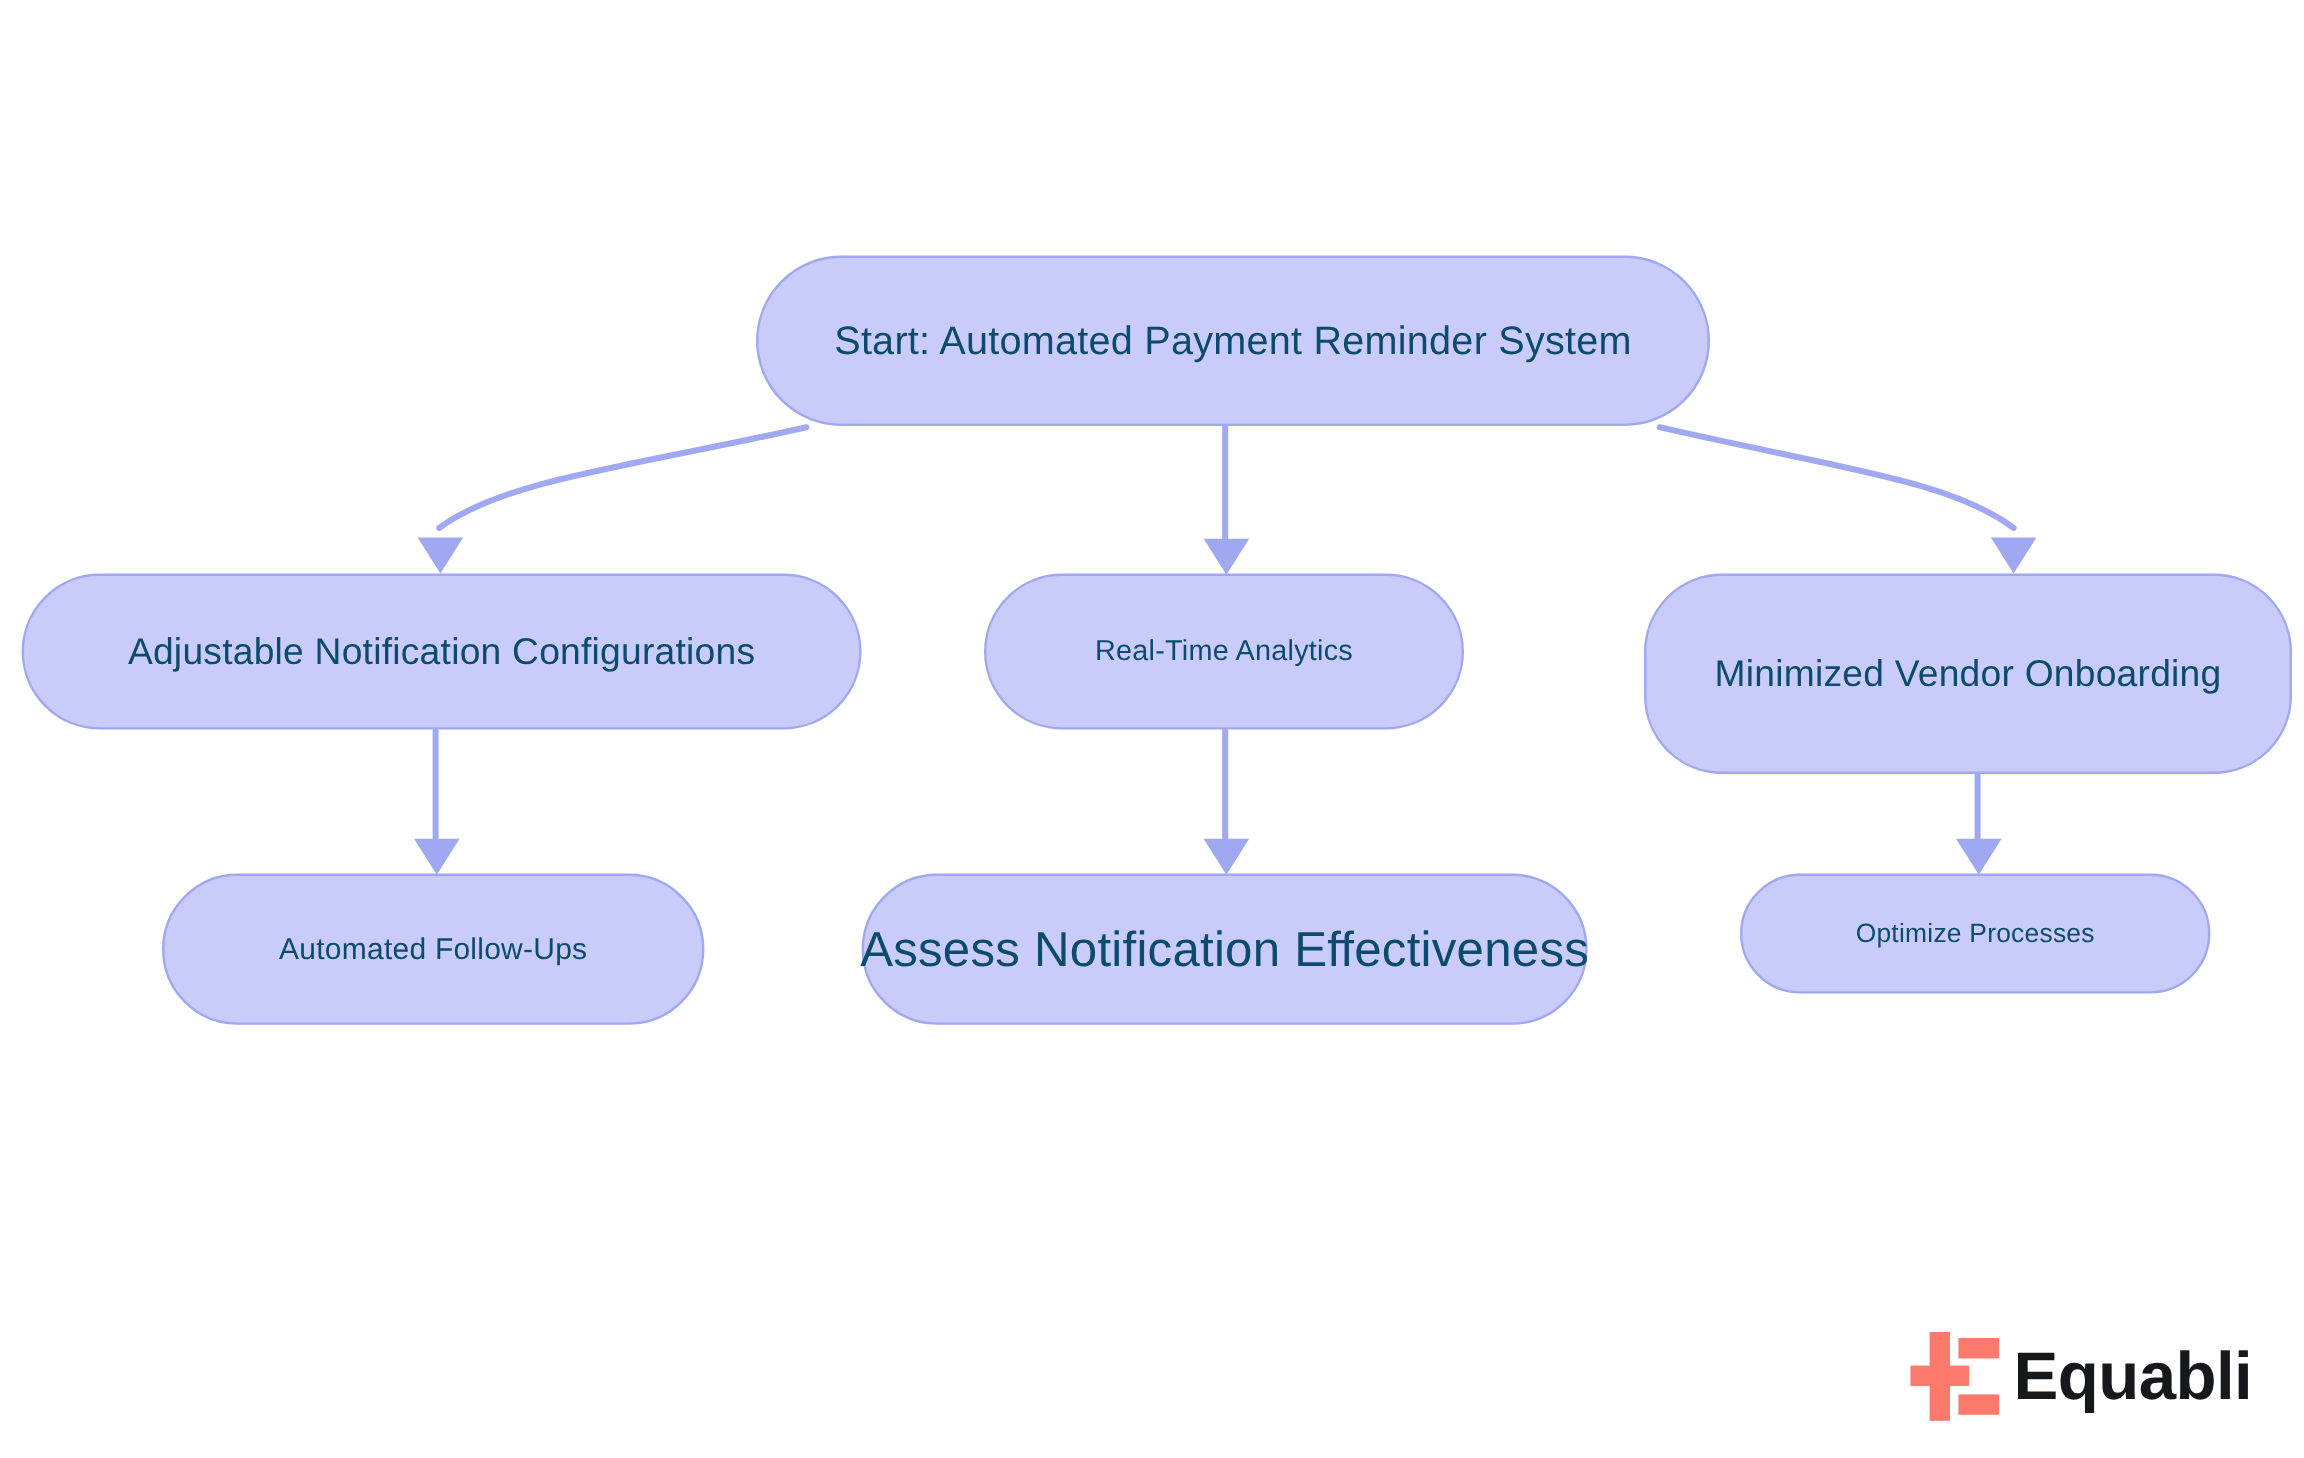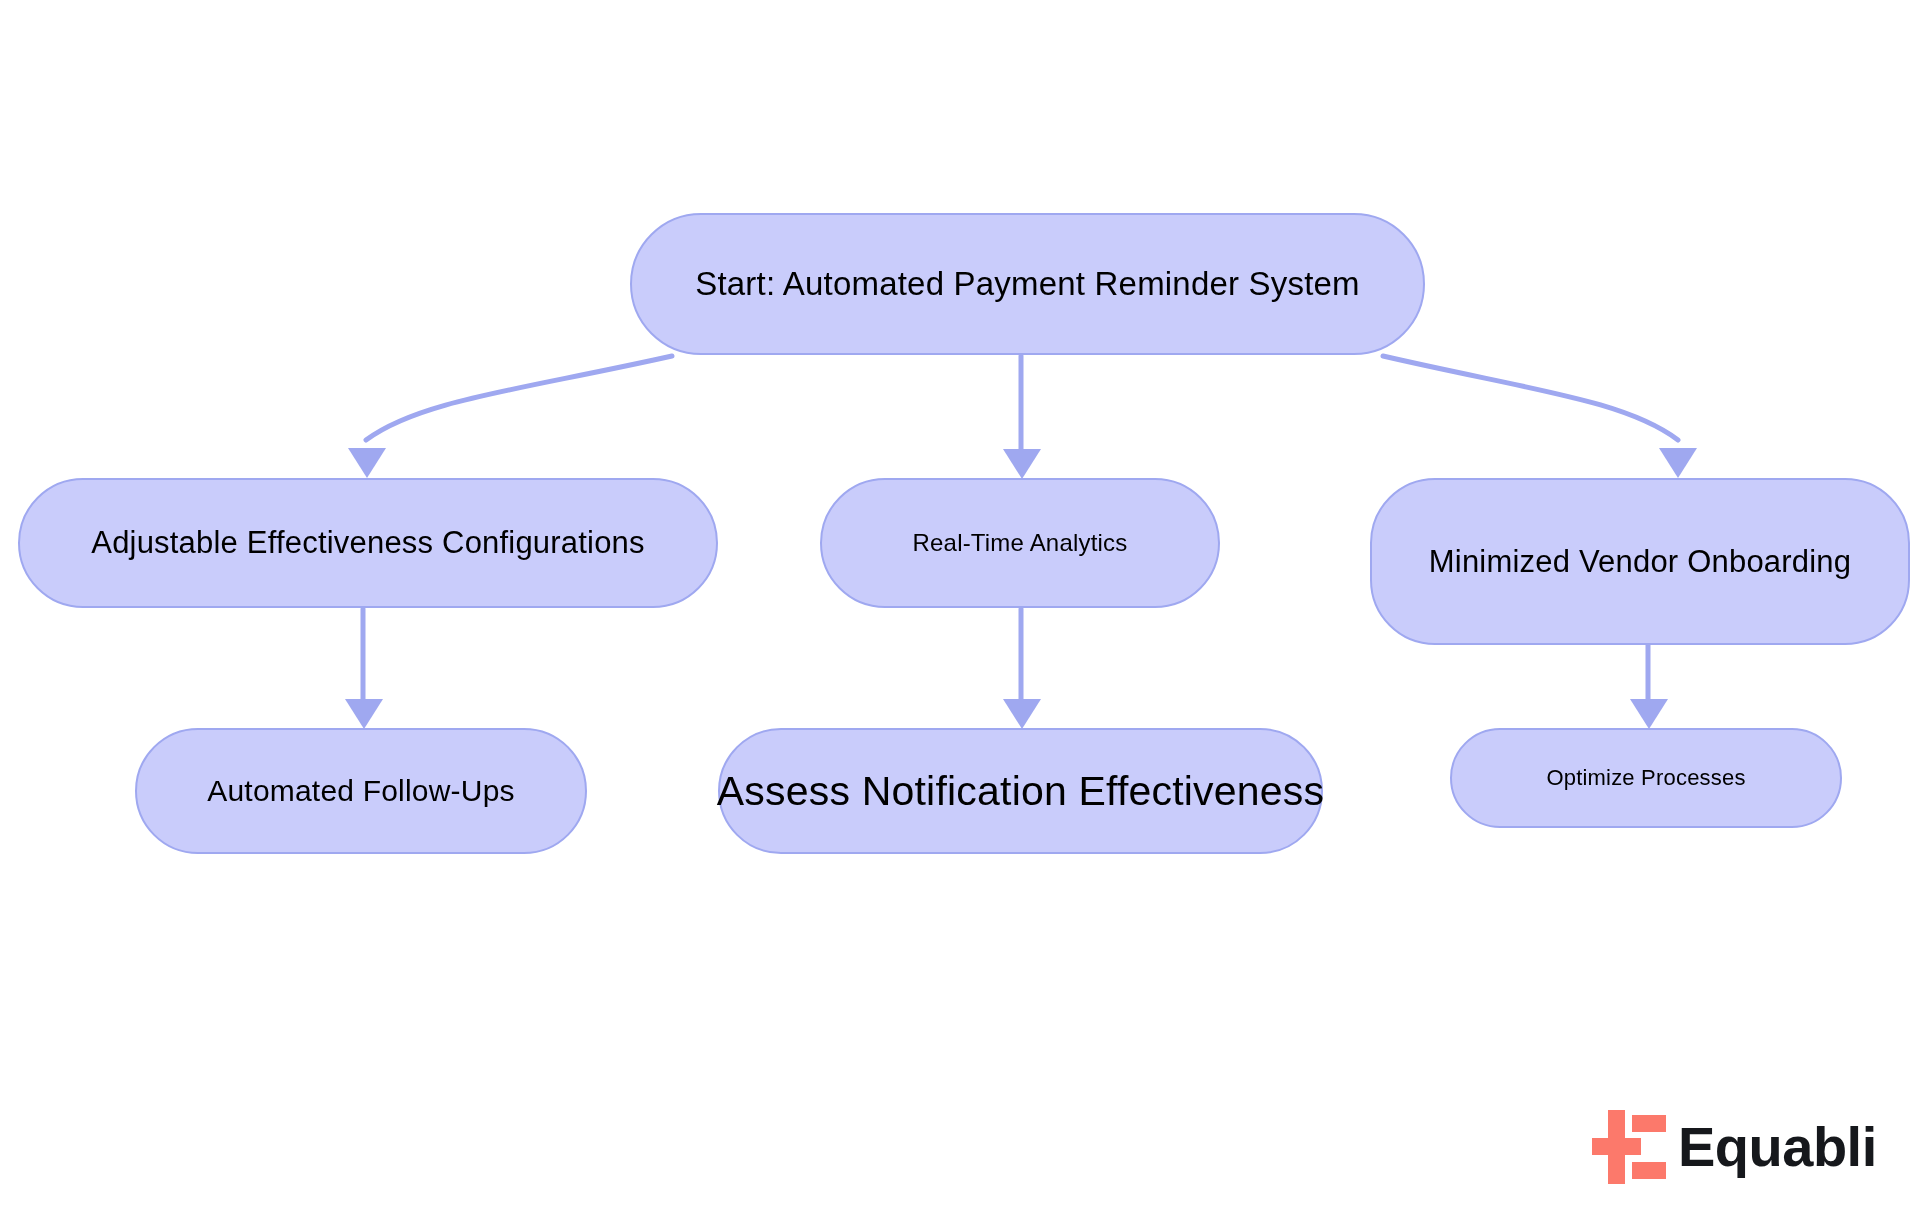--- a/index.html
+++ b/index.html
@@ -33,21 +33,21 @@
 
   .node {
     position: absolute;
     box-sizing: border-box;
     background: #c9ccfb;
     border: 2px solid #9fa8f0;
     border-radius: 70px;
     display: flex;
     align-items: center;
     justify-content: center;
-    color: #000000;
+    color: #0c4a6e;
     font-family: "Liberation Sans", sans-serif;
     font-weight: 400;
     letter-spacing: 0.2px;
     text-align: center;
     white-space: nowrap;
   }
 
   
   #node-start {
     left: 630px;
@@ -83,21 +83,21 @@
     font-size: 31px;
     border-radius: 65px;
   }
 
   
   #node-followups {
     left: 135px;
     top: 728px;
     width: 452px;
     height: 126px;
-    font-size: 30px;
+    font-size: 25px;
     border-radius: 63px;
   }
   #node-assess {
     left: 718px;
     top: 728px;
     width: 605px;
     height: 126px;
     font-size: 41px;
     border-radius: 63px;
   }
@@ -199,21 +199,21 @@
     </g>
 
     <g>
       <line x1="1648" y1="609" x2="1648" y2="700" stroke="#9fa8f0" stroke-width="5" stroke-linecap="round"></line>
       <polygon points="1630,699 1668,699 1649,729" fill="#9fa8f0"></polygon>
     </g>
   </svg>
 
   <div class="node" id="node-start">Start: Automated Payment Reminder System</div>
 
-  <div class="node" id="node-adjustable">Adjustable Effectiveness Configurations</div>
+  <div class="node" id="node-adjustable">Adjustable Notification Configurations</div>
 
   <div class="node" id="node-analytics">Real-Time Analytics</div>
 
   <div class="node" id="node-vendor">Minimized Vendor Onboarding</div>
 
   <div class="node" id="node-followups">Automated Follow-Ups</div>
 
   <div class="node" id="node-assess">Assess Notification Effectiveness</div>
 
   <div class="node" id="node-optimize">Optimize Processes</div>

